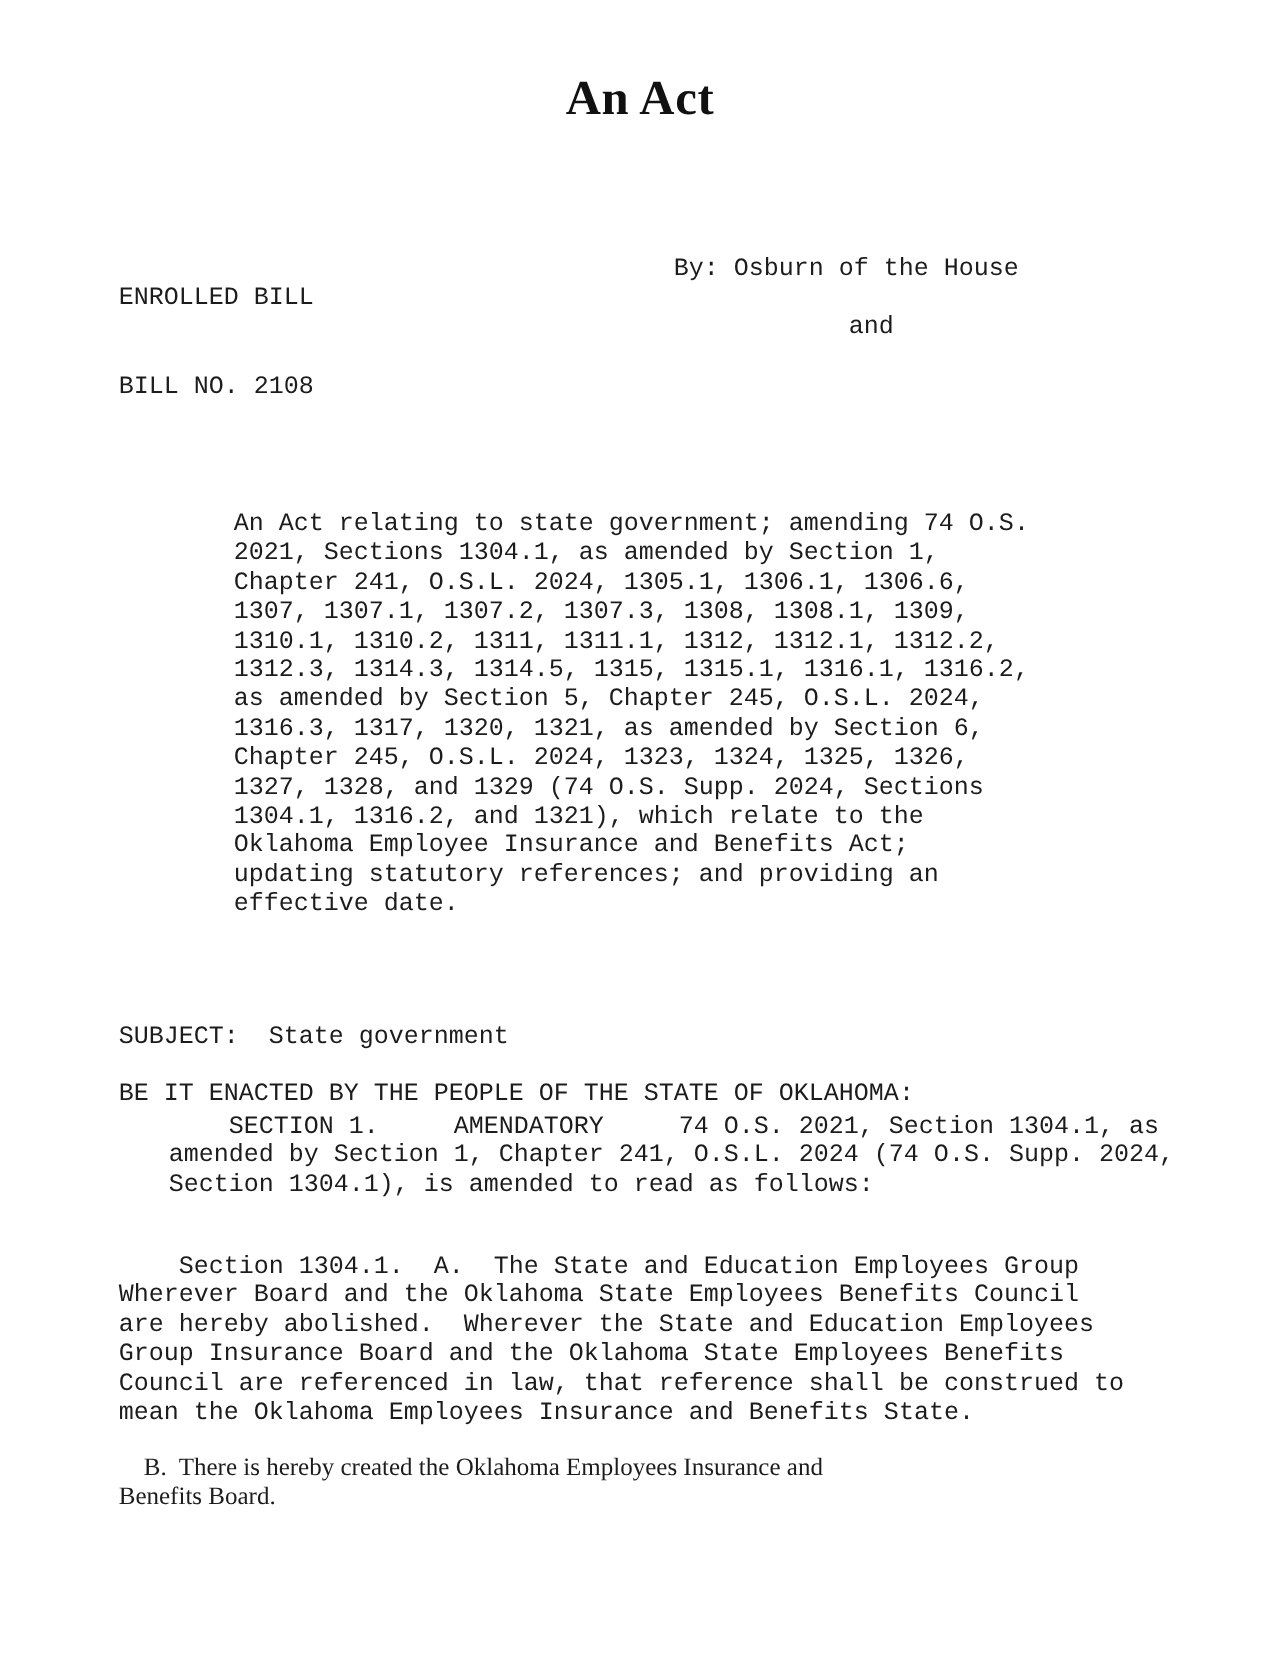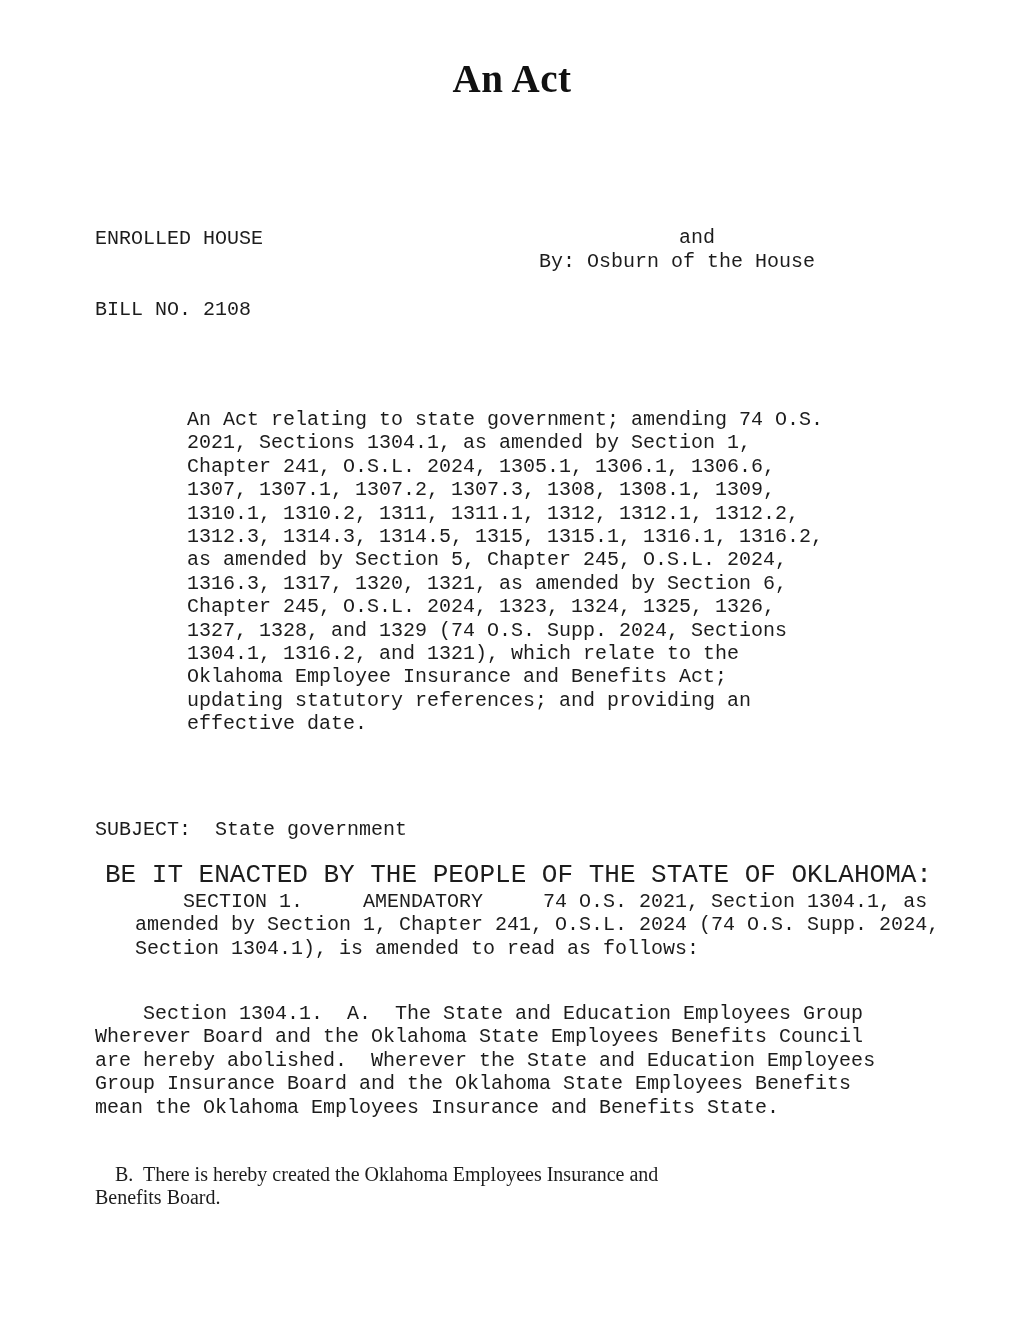--- a/index.html
+++ b/index.html
@@ -86,22 +86,22 @@
     left: 95px;
     font-size: 20px;
     line-height: 23.4px;
     white-space: pre;
   }
 
   
   .enacting {
     position: absolute;
     top: 864px;
-    left: 105px;
-    font-size: 26px;
+    left: 95px;
+    font-size: 20px;
     line-height: 23.4px;
     white-space: pre;
     text-align: right;
   }
 
   
   .body-block {
     position: absolute;
     left: 95px;
     width: 860px;
@@ -115,46 +115,47 @@
   .para-b      { top: 1163px; font-family: Liberation Serif, serif; }
 </style>
 </head>
 <body style="background: rgb(255, 255, 255); color: rgb(28, 28, 28);">
 
 <div class="page">
 
   <div class="doc-title" style="color: rgb(17, 17, 17);">An Act</div>
 
   <div class="header-left">
-    <div>ENROLLED HOUSE</div>
+    <div>ENROLLED BILL</div>
     <div>BILL NO. 2108</div>
   </div>
 
   <div class="authors">
+    <div class="author-line author-row-1">By: Osburn of the House</div>
     <div class="author-line author-row-2">and</div>
-    <div class="author-line author-row-1">By: Osburn of the House</div>
   </div>
 
   <div class="summary"><div class="ln">An Act relating to state government; amending 74 O.S.</div><div class="ln">2021, Sections 1304.1, as amended by Section 1,</div><div class="ln">Chapter 241, O.S.L. 2024, 1305.1, 1306.1, 1306.6,</div><div class="ln">1307, 1307.1, 1307.2, 1307.3, 1308, 1308.1, 1309,</div><div class="ln">1310.1, 1310.2, 1311, 1311.1, 1312, 1312.1, 1312.2,</div><div class="ln">1312.3, 1314.3, 1314.5, 1315, 1315.1, 1316.1, 1316.2,</div><div class="ln">as amended by Section 5, Chapter 245, O.S.L. 2024,</div><div class="ln">1316.3, 1317, 1320, 1321, as amended by Section 6,</div><div class="ln">Chapter 245, O.S.L. 2024, 1323, 1324, 1325, 1326,</div><div class="ln">1327, 1328, and 1329 (74 O.S. Supp. 2024, Sections</div><div class="ln">1304.1, 1316.2, and 1321), which relate to the</div><div class="ln">Oklahoma Employee Insurance and Benefits Act;</div><div class="ln">updating statutory references; and providing an</div><div class="ln">effective date.</div></div>
 
   <div class="subject">SUBJECT:  State government</div>
 
   <div class="enacting">BE IT ENACTED BY THE PEOPLE OF THE STATE OF OKLAHOMA:</div>
 
   <div class="body-block sec1-para">
       <div class="ln">    SECTION 1.     AMENDATORY     74 O.S. 2021, Section 1304.1, as</div>
       <div class="ln">amended by Section 1, Chapter 241, O.S.L. 2024 (74 O.S. Supp. 2024,</div>
       <div class="ln">Section 1304.1), is amended to read as follows:</div>
     </div>
 
   <div class="body-block para-a">
       <div class="ln">    Section 1304.1.  A.  The State and Education Employees Group</div>
       <div class="ln">Wherever Board and the Oklahoma State Employees Benefits Council</div>
       <div class="ln">are hereby abolished.  Wherever the State and Education Employees</div>
       <div class="ln">Group Insurance Board and the Oklahoma State Employees Benefits</div>
+      <div class="ln">Council are referenced in law, that reference shall be construed to</div>
       <div class="ln">mean the Oklahoma Employees Insurance and Benefits State.</div>
     </div>
 
   <div class="body-block para-b">
       <div class="ln">    B.  There is hereby created the Oklahoma Employees Insurance and</div>
       <div class="ln">Benefits Board.</div>
     </div>
 
 </div>
 

